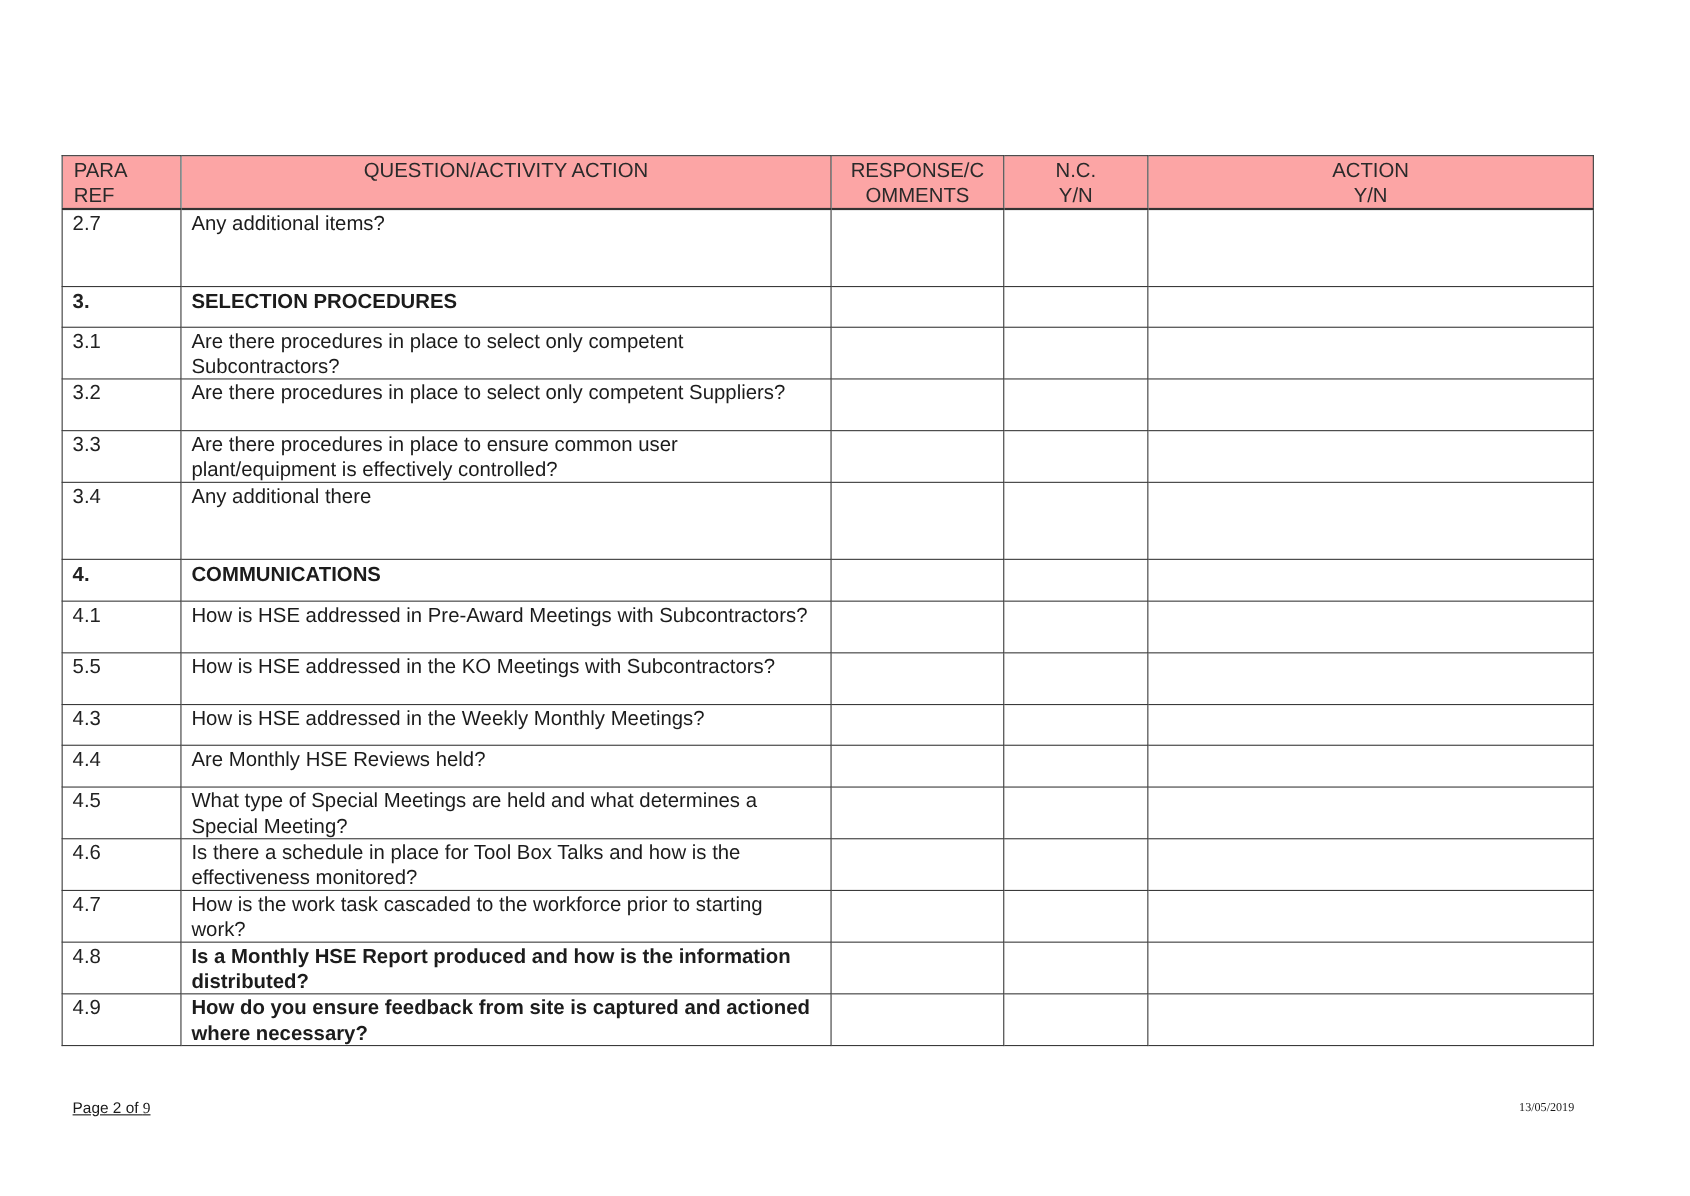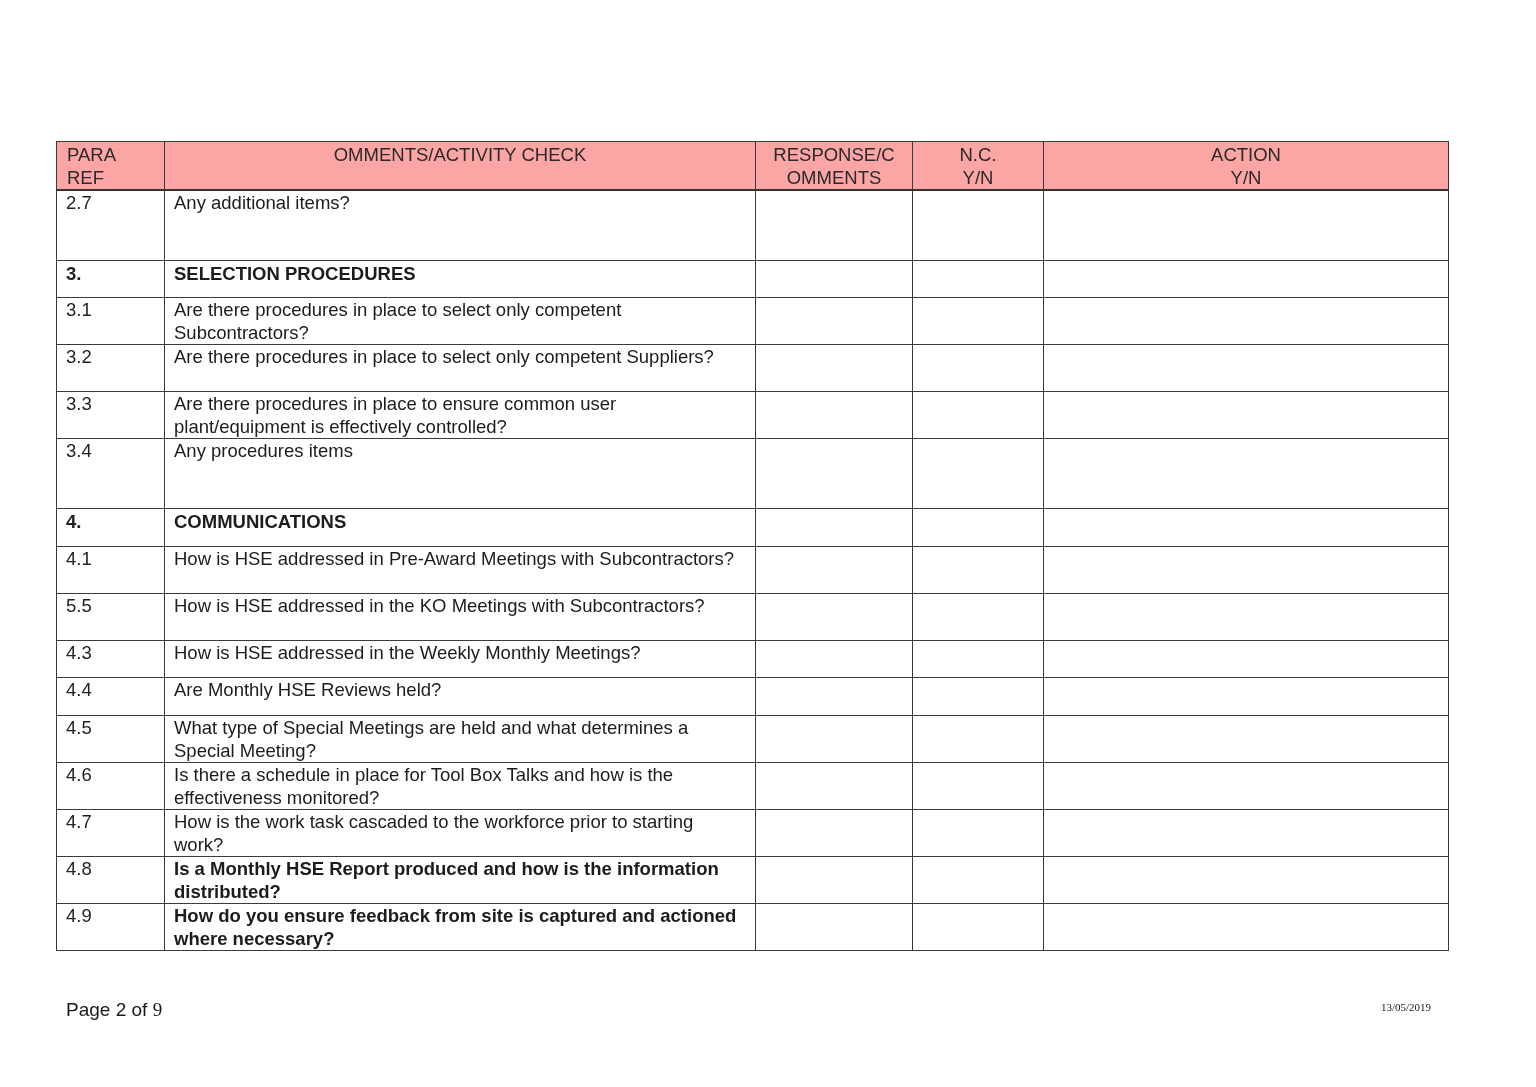--- a/index.html
+++ b/index.html
@@ -63,22 +63,23 @@
 
     tr.h70 td { height: 70px; }
     tr.h37 td { height: 37px; }
     tr.h47 td { height: 47px; }
     tr.h38 td { height: 38px; }
 
     .footer-left {
       position: absolute;
       left: 66px;
       top: 999px;
-      font-size: 19px;
+      font-size: 14px;
       color: #1a1a1a;
+      text-decoration: underline;
     }
     .footer-left .num {
       font-family: "Liberation Serif", serif;
     }
     .footer-right {
       position: absolute;
       left: 1381px;
       top: 1001px;
       font-family: "Liberation Serif", serif;
       font-size: 11px;
@@ -97,21 +98,21 @@
         <col class="c-resp">
         <col class="c-nc">
         <col class="c-act">
     </colgroup>
     <thead>
       <tr>
         <th class="left">
           <div>PARA</div>
           <div>REF</div>
         </th>
-        <th class="center">OMMENTS/ACTIVITY CHECK</th>
+        <th class="center">QUESTION/ACTIVITY ACTION</th>
         <th class="center">
           <div>RESPONSE/C</div>
           <div>OMMENTS</div>
         </th>
         <th class="center">
           <div>N.C.</div>
           <div>Y/N</div>
         </th>
         <th class="center">
           <div>ACTION</div>
@@ -156,21 +157,21 @@
       <tr class="h47">
         <td class="ref">3.3</td>
         <td class="q">Are there procedures in place to ensure common user plant/equipment is effectively controlled?</td>
         <td></td>
         <td></td>
         <td></td>
       </tr>
 
       <tr class="h70">
         <td class="ref">3.4</td>
-        <td class="q">Any procedures items</td>
+        <td class="q">Any additional there</td>
         <td></td>
         <td></td>
         <td></td>
       </tr>
 
       <tr class="h38 section">
         <td class="ref">4.</td>
         <td class="q">COMMUNICATIONS</td>
         <td></td>
         <td></td>

